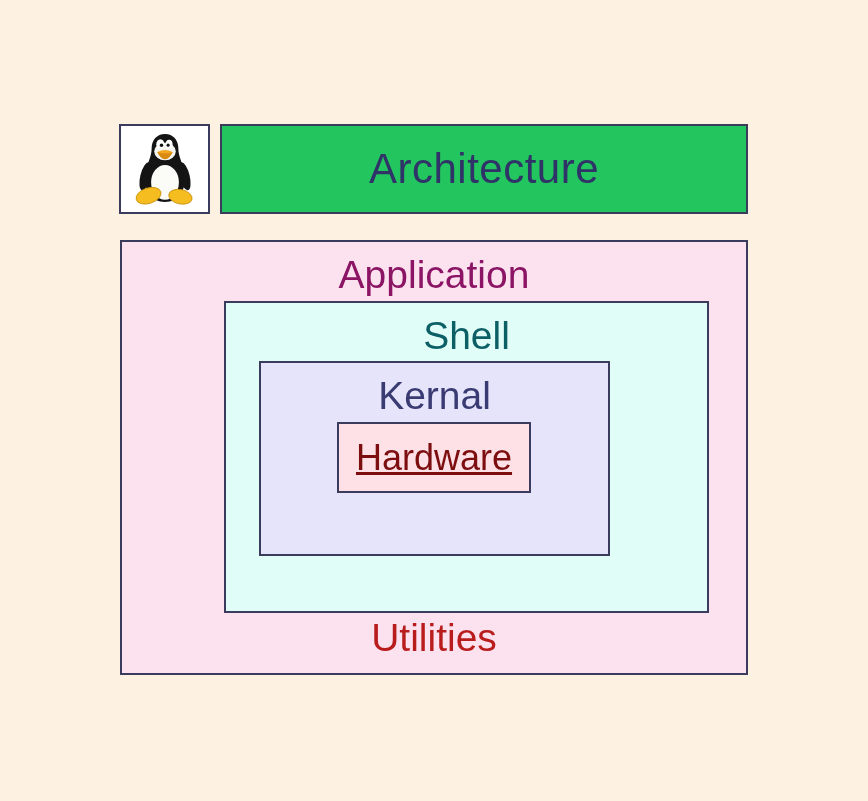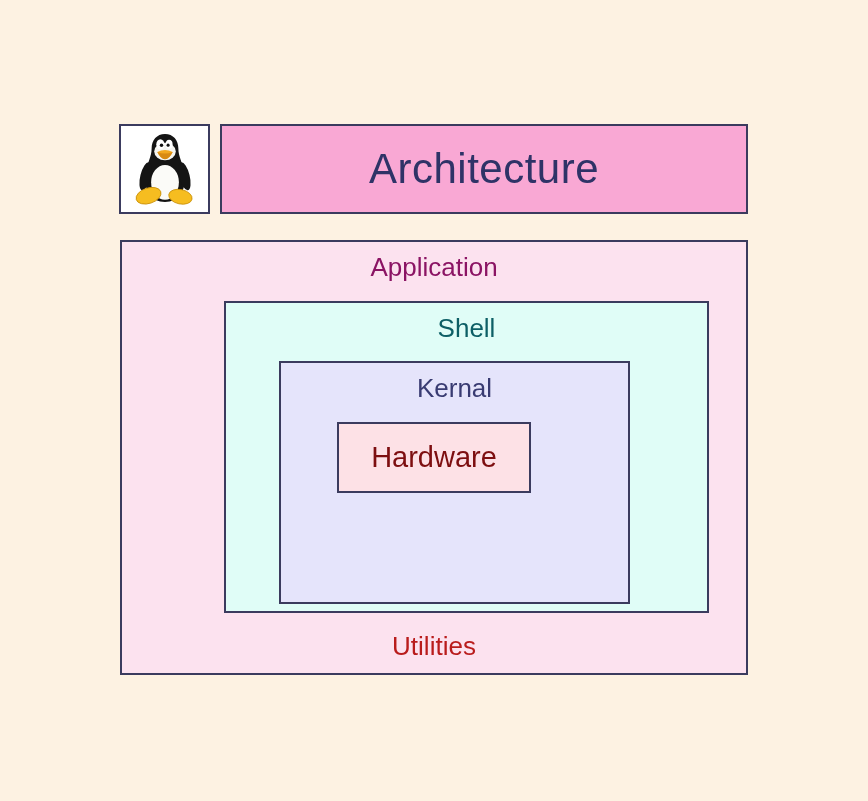--- a/index.html
+++ b/index.html
@@ -23,51 +23,51 @@
   .logo-box {
     left: 119px; top: 124px;
     width: 91px; height: 90px;
     background: #ffffff;
     display: flex; align-items: center; justify-content: center;
   }
   .logo-box svg { width: 64px; height: 74px; }
   .title-box {
     left: 220px; top: 124px;
     width: 528px; height: 90px;
-    background: #f9a8d4;
+    background: #22c55e;
     display: flex; align-items: center; justify-content: center;
   }
   .title-text {
     font-size: 42px;
     color: #2f3367;
     letter-spacing: 0.5px;
   }
   
   .app-box      { left: 120px; top: 240px; width: 628px; height: 435px; background: #fce2ef; }
   .shell-box    { left: 191px; top: 301px; width: 485px; height: 312px; background: #e0fdf7; margin-left: 33px; }
-  .kernal-box   { left: 259px; top: 361px; width: 351px; height: 243px; background: #e5e4fb; margin-left: 20px; }
+  .kernal-box   { left: 259px; top: 361px; width: 351px; height: 195px; background: #e5e4fb; }
   .hardware-box {
     left: 337px; top: 422px; width: 194px; height: 71px; background: #fde1e6;
     display: flex; align-items: center; justify-content: center;
   }
   
   .box-label {
     position: absolute;
     left: 0; right: 0;
     top: 12px;
     text-align: center;
-    font-size: 26px;
+    font-size: 39px;
     line-height: 1.2;
   }
   .box-label.bottom { top: auto; bottom: 13px; }
   .app-label      { color: #8b1464; }
   .utilities-label{ color: #b91c1c; }
   .shell-label    { color: #0d5f66; }
   .kernal-label   { color: #393b72; }
-  .hardware-label { font-size: 29px; color: #7d0e10; }
+  .hardware-label { font-size: 36px; color: #7d0e10; text-decoration: underline; }
 </style>
 </head>
 <body>
 
 <div class="canvas">
 
   <div class="framed logo-box">
     <svg viewBox="0 0 60 72" aria-hidden="true">
 
       <path d="M30 2 C22 2 17 8 17 16 C17 24 13 29 11 41 C9 57 17 68 30 68 C43 68 51 57 49 41 C47 29 43 24 43 16 C43 8 38 2 30 2 Z" fill="#141414"></path>

